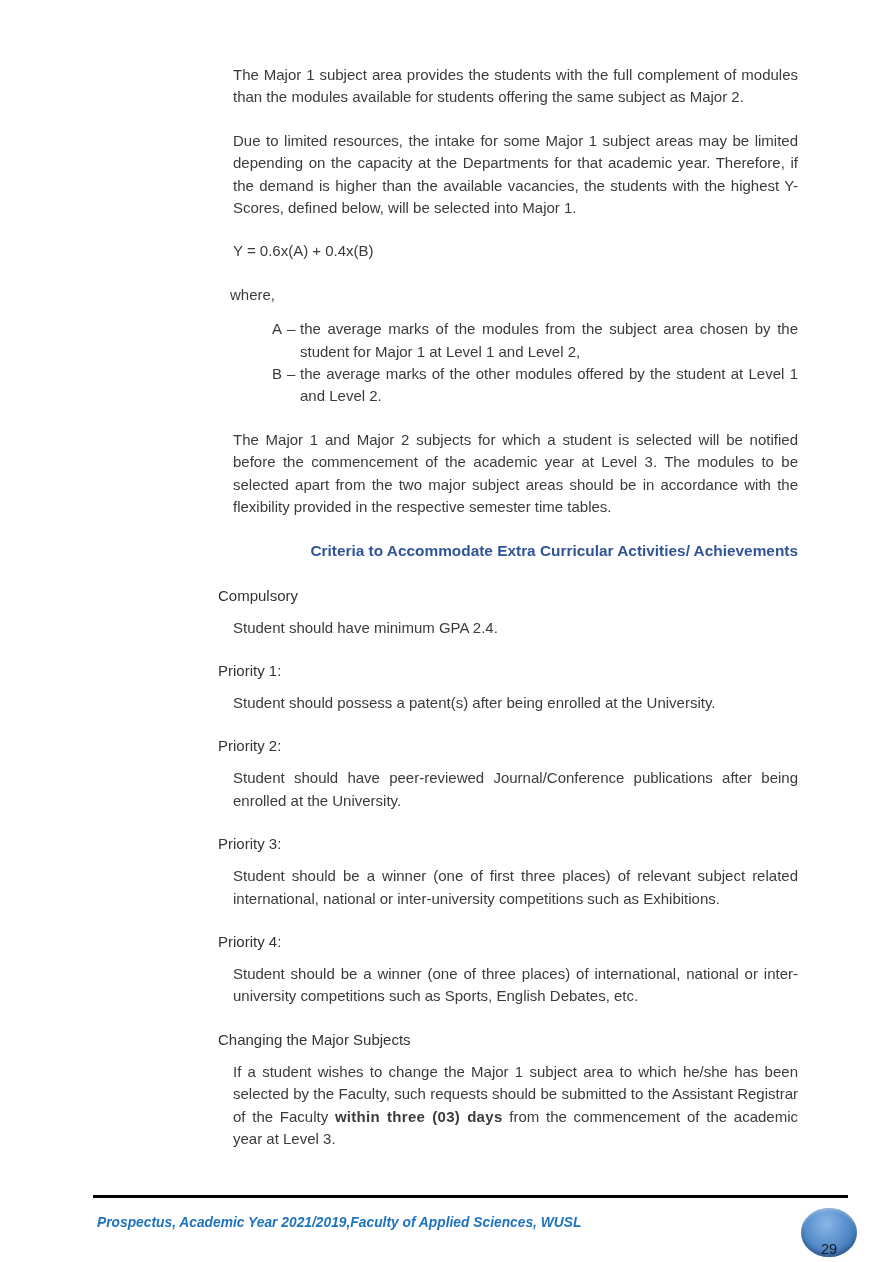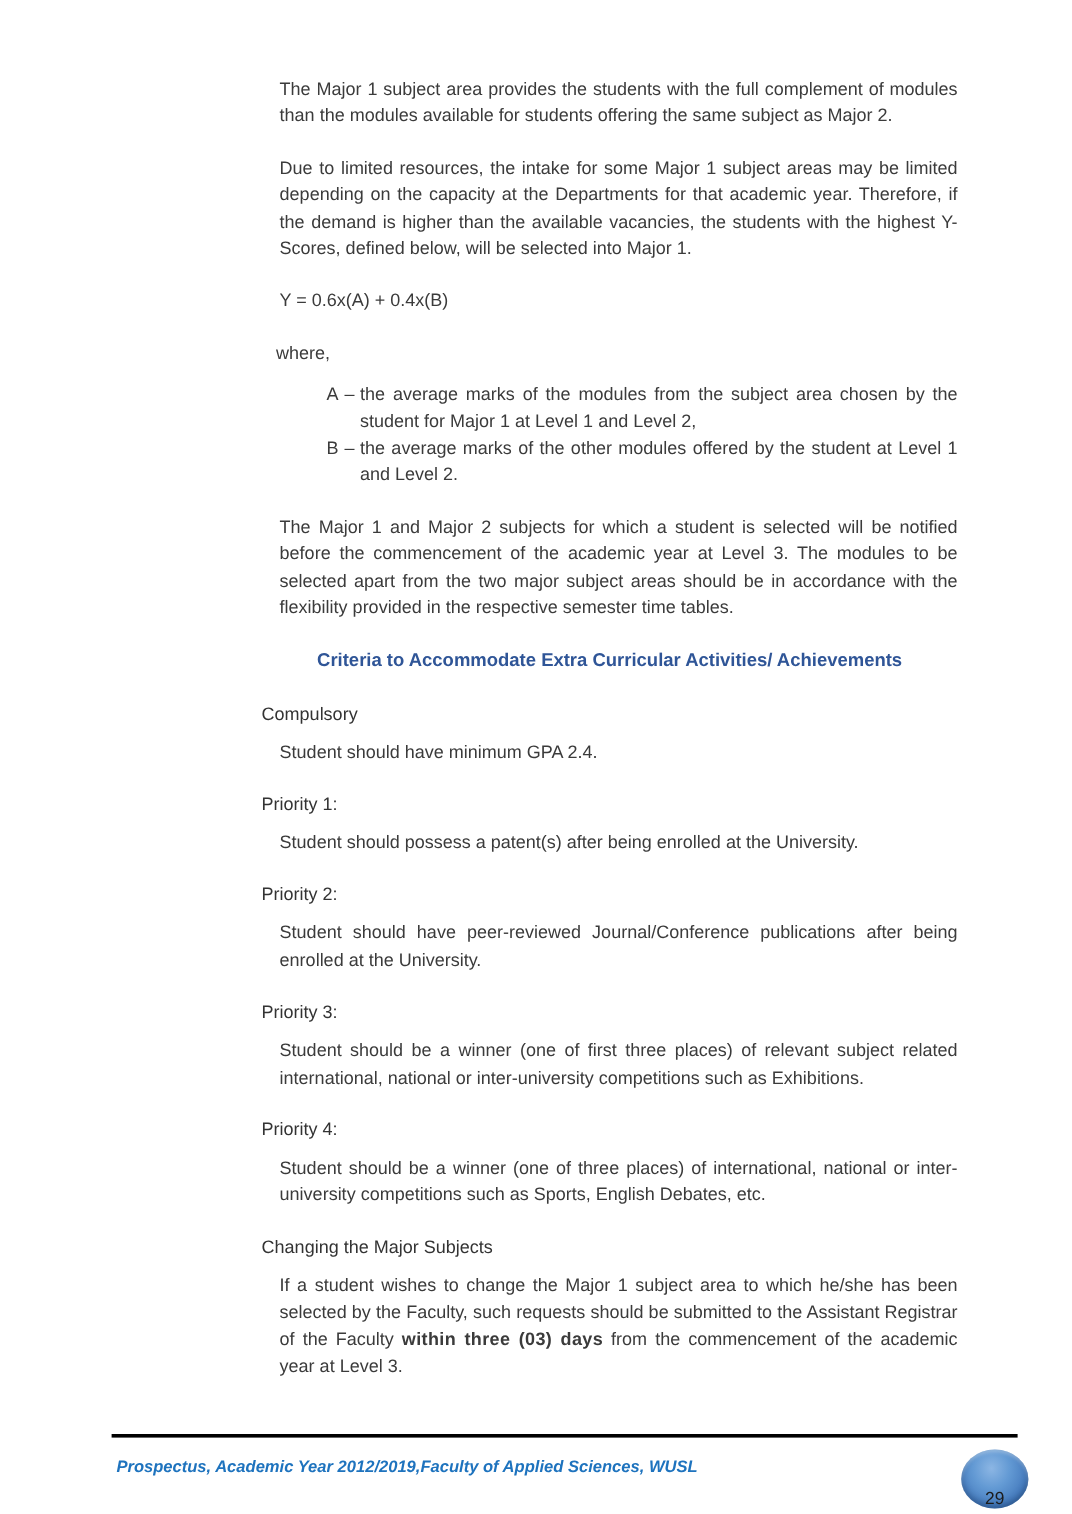--- a/index.html
+++ b/index.html
@@ -27,21 +27,21 @@
   .def-list { margin: 0 0 21px 0; }
   .def-row { display: flex; }
   .def-sym { flex: none; margin-left: 54px; width: 15px; }
   .def-dash { flex: none; width: 13px; }
   .def-text { flex: 1; text-align: justify; }
   .section-heading {
     font-size: 15.4px;
     font-weight: bold;
     color: var(--heading-blue, #2F5597);
     margin: 0 0 23px 0;
-    text-align: center;
+    text-align: right;
     line-height: 22px;
   }
   .sub-title {
     font-size: 15px;
     font-weight: normal;
     color: #333333;
     margin: 0 0 10px 0;
     text-align: left;
     line-height: 22px;
   }
@@ -128,19 +128,19 @@
     <h3 class="sub-title">Priority 4:</h3>
     <p class="para">Student should be a winner (one of three places) of international, national or inter-university competitions such as Sports, English Debates, etc.</p>
 
     <h3 class="sub-title">Changing the Major Subjects</h3>
     <p class="para"><span>If a student wishes to change the Major 1 subject area to which he/she has been selected by the Faculty, such requests should be submitted to the Assistant Registrar of the Faculty </span><span class="changing-bold">within three (03) days</span><span> from the commencement of the academic year at Level 3.</span></p>
 
   </div>
 
   <div class="footer-rule"></div>
 
-  <div class="footer-text">Prospectus, Academic Year 2012/2019,Faculty of Applied Sciences, WUSL</div>
+  <div class="footer-text">Prospectus, Academic Year 2021/2019,Faculty of Applied Sciences, WUSL</div>
 
   <div class="page-badge">
     <span>29</span>
   </div>
 
 </div>
 
 </body></html>

